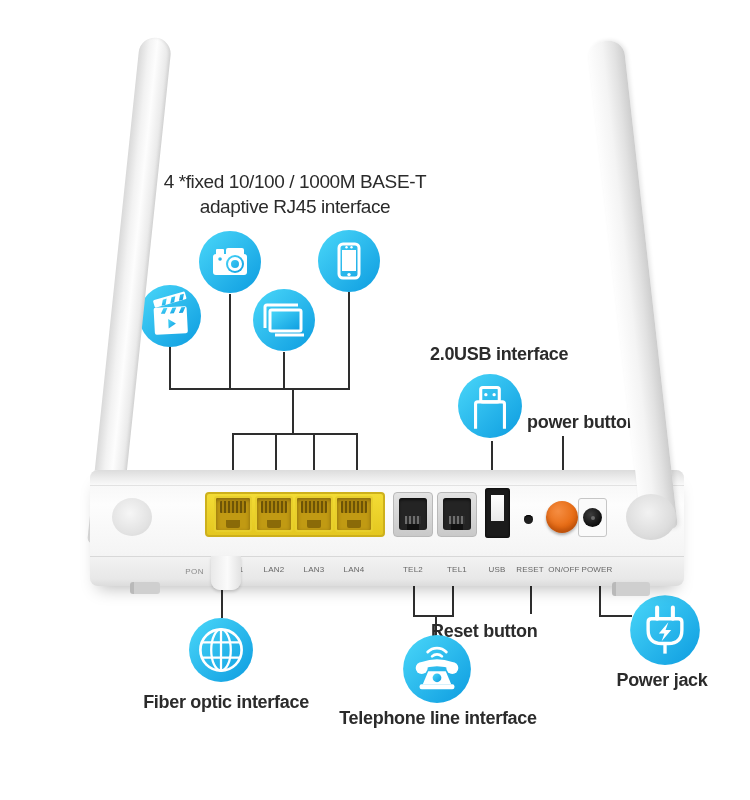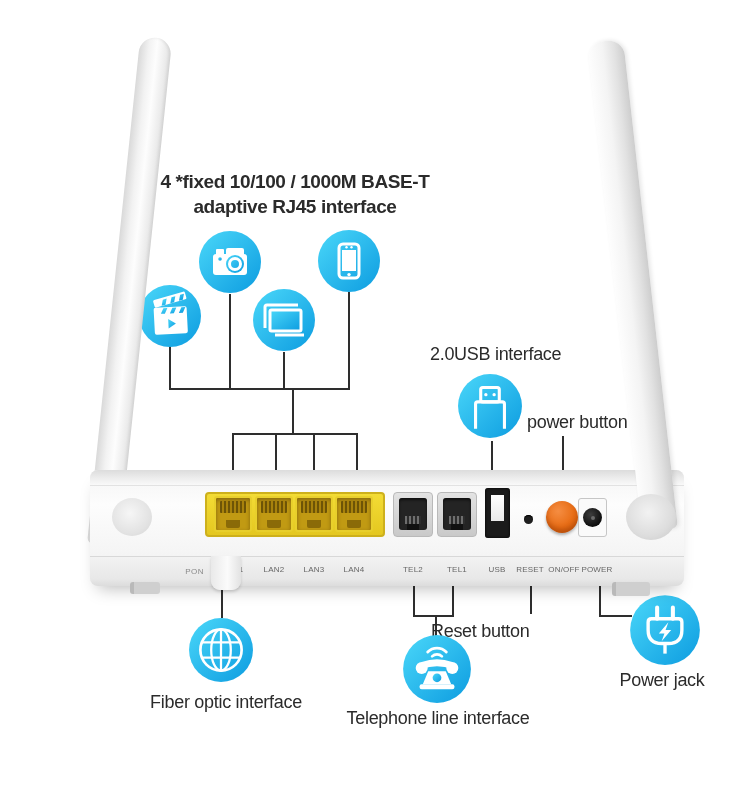--- a/index.html
+++ b/index.html
@@ -3,26 +3,26 @@
 <meta charset="utf-8">
 <style>
   * { margin:0; padding:0; box-sizing:border-box; }
   html,body { background:#fff; }
   #stage{
     position:relative; width:750px; height:800px; background:#fff;
     font-family:"Liberation Sans", sans-serif; overflow:hidden;
   }
   
   .callout{
-    position:absolute; color:#2b2b2b; font-weight:normal;
+    position:absolute; color:#2b2b2b; font-weight:bold;
     font-size:18px; letter-spacing:-0.3px; white-space:nowrap;
   }
   .heading{
     position:absolute; left:115px; top:169px; width:360px;
-    text-align:center; color:#2b2b2b; font-weight:bold;
+    text-align:center; color:#2b2b2b; font-weight:normal;
     font-size:19px; line-height:25px; letter-spacing:-0.4px; white-space:nowrap;
   }
   
   .ln{ position:absolute; background:#2e2e2e; }
   .dot{ position:absolute; width:9px; height:9px; border-radius:50%; background:#2e2e2e; }
   
   .icn{ position:absolute; }
   .icn svg{ display:block; }
   
   .antenna{

